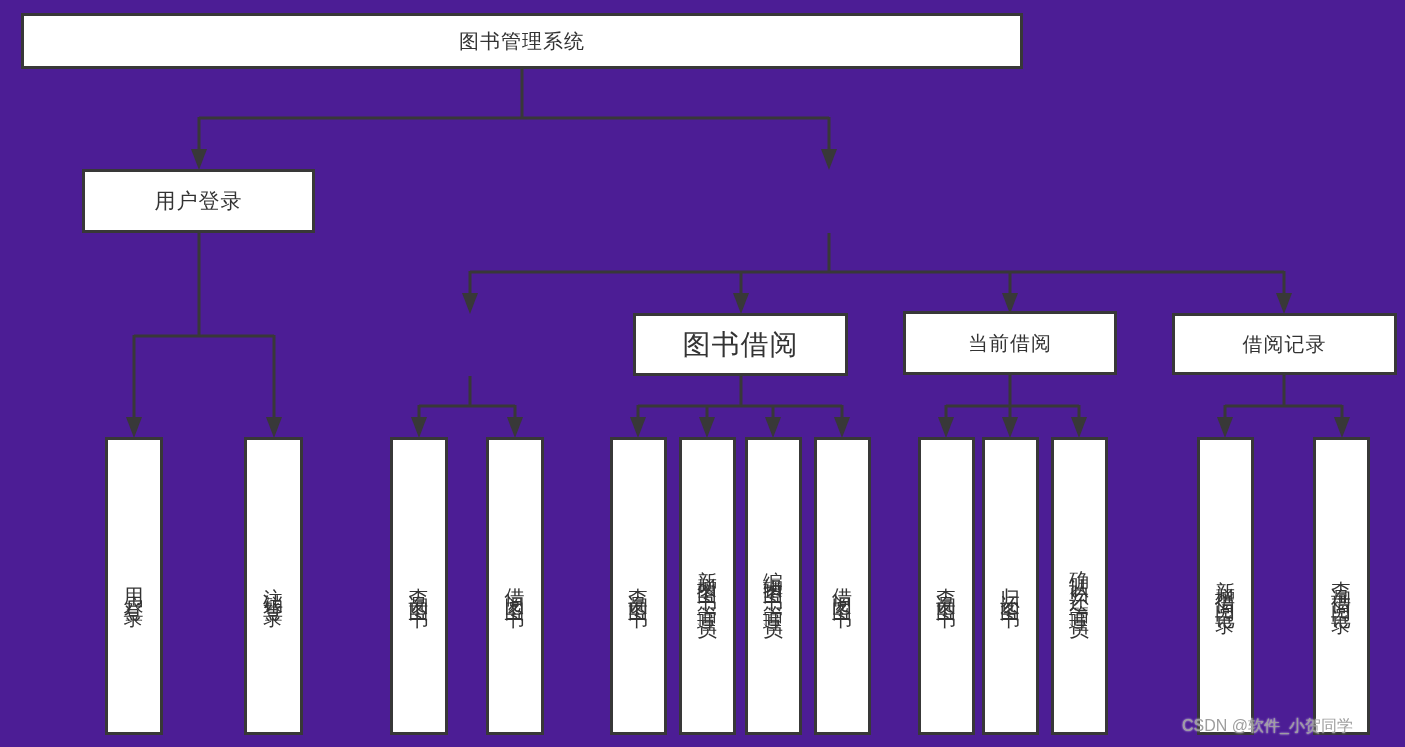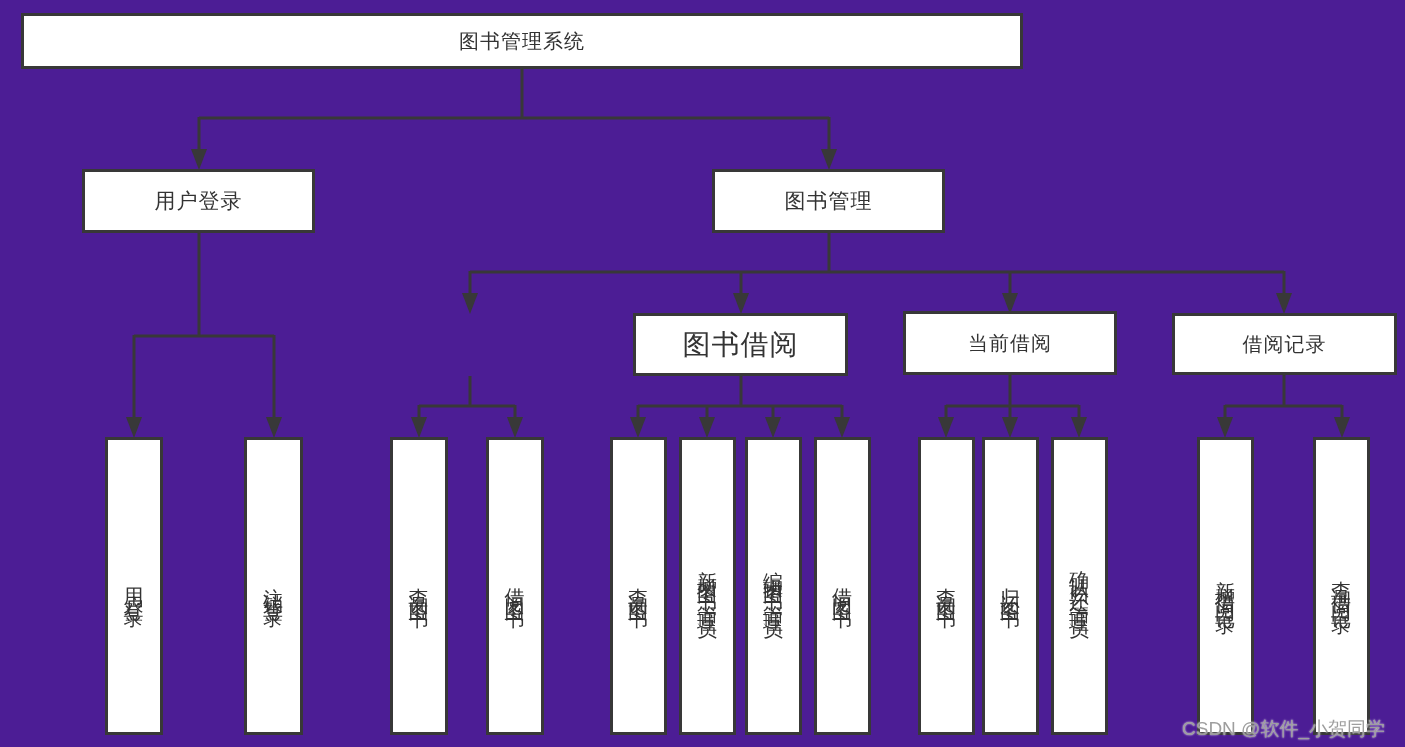--- a/index.html
+++ b/index.html
@@ -50,21 +50,21 @@
   .l-g3d{left:814px;width:57px;}
   .l-g4a{left:918px;width:57px;}
   .l-g4b{left:982px;width:57px;}
   .l-g4c{left:1051px;width:57px;}
   .l-g5a{left:1197px;width:57px;}
   .l-g5b{left:1313px;width:57px;}
   .watermark{
     position:absolute;
     left:1182px;top:716px;
     z-index:3;
-    font-size:19px;
+    font-size:16px;
     color:#9e9e9e;
     text-shadow:0 0 2px #ffffff;
     white-space:nowrap;
   }
 </style>
 </head>
 <body>
 
 <div class="canvas">
 
@@ -107,23 +107,20 @@
       <path d="M1334,417 L1350,417 L1342,438 Z"></path>
     </g>
   </svg>
 
   <div class="box hbox root">
     <span>图书管理系统</span>
   </div>
 
   <div class="box hbox n-user-login">
     <span>用户登录</span>
-  </div>
-  <div class="box hbox n-book-mgmt">
-    <span>图书管理</span>
   </div>
 
   <div class="box hbox n-book-borrow">
     <span>图书借阅</span>
   </div>
   <div class="box hbox n-current-borrow">
     <span>当前借阅</span>
   </div>
   <div class="box hbox n-borrow-record">
     <span>借阅记录</span>

